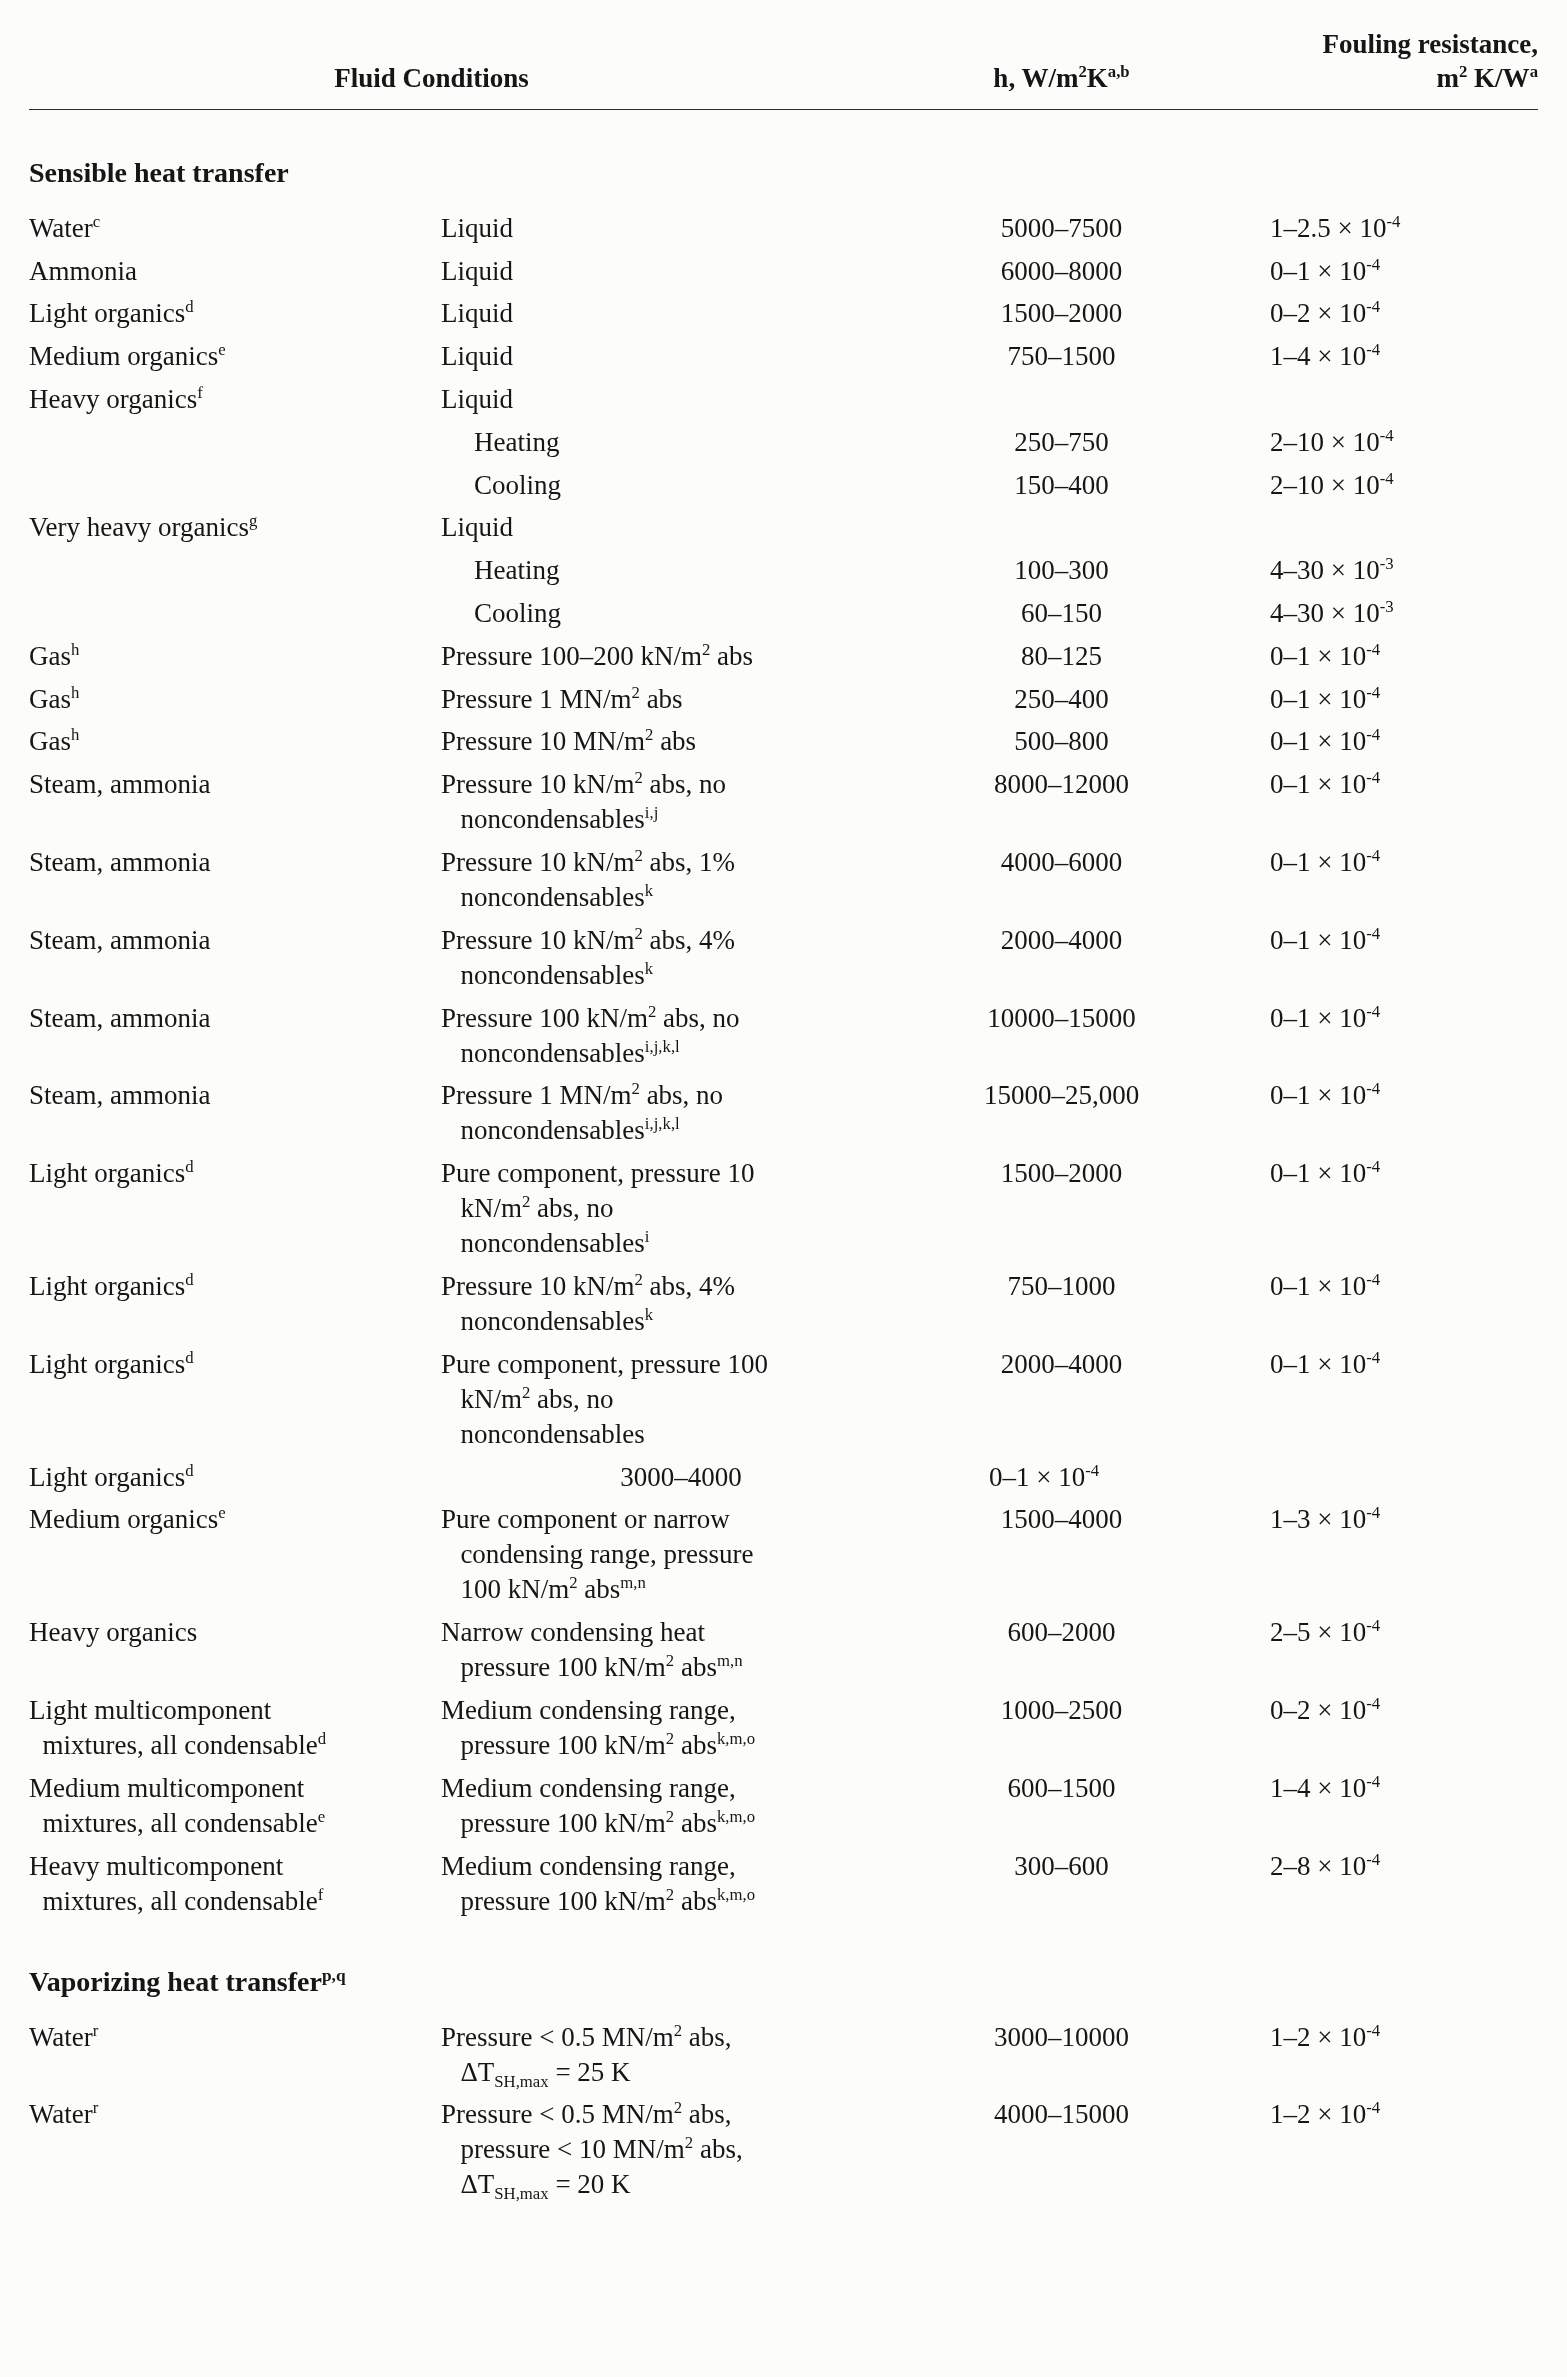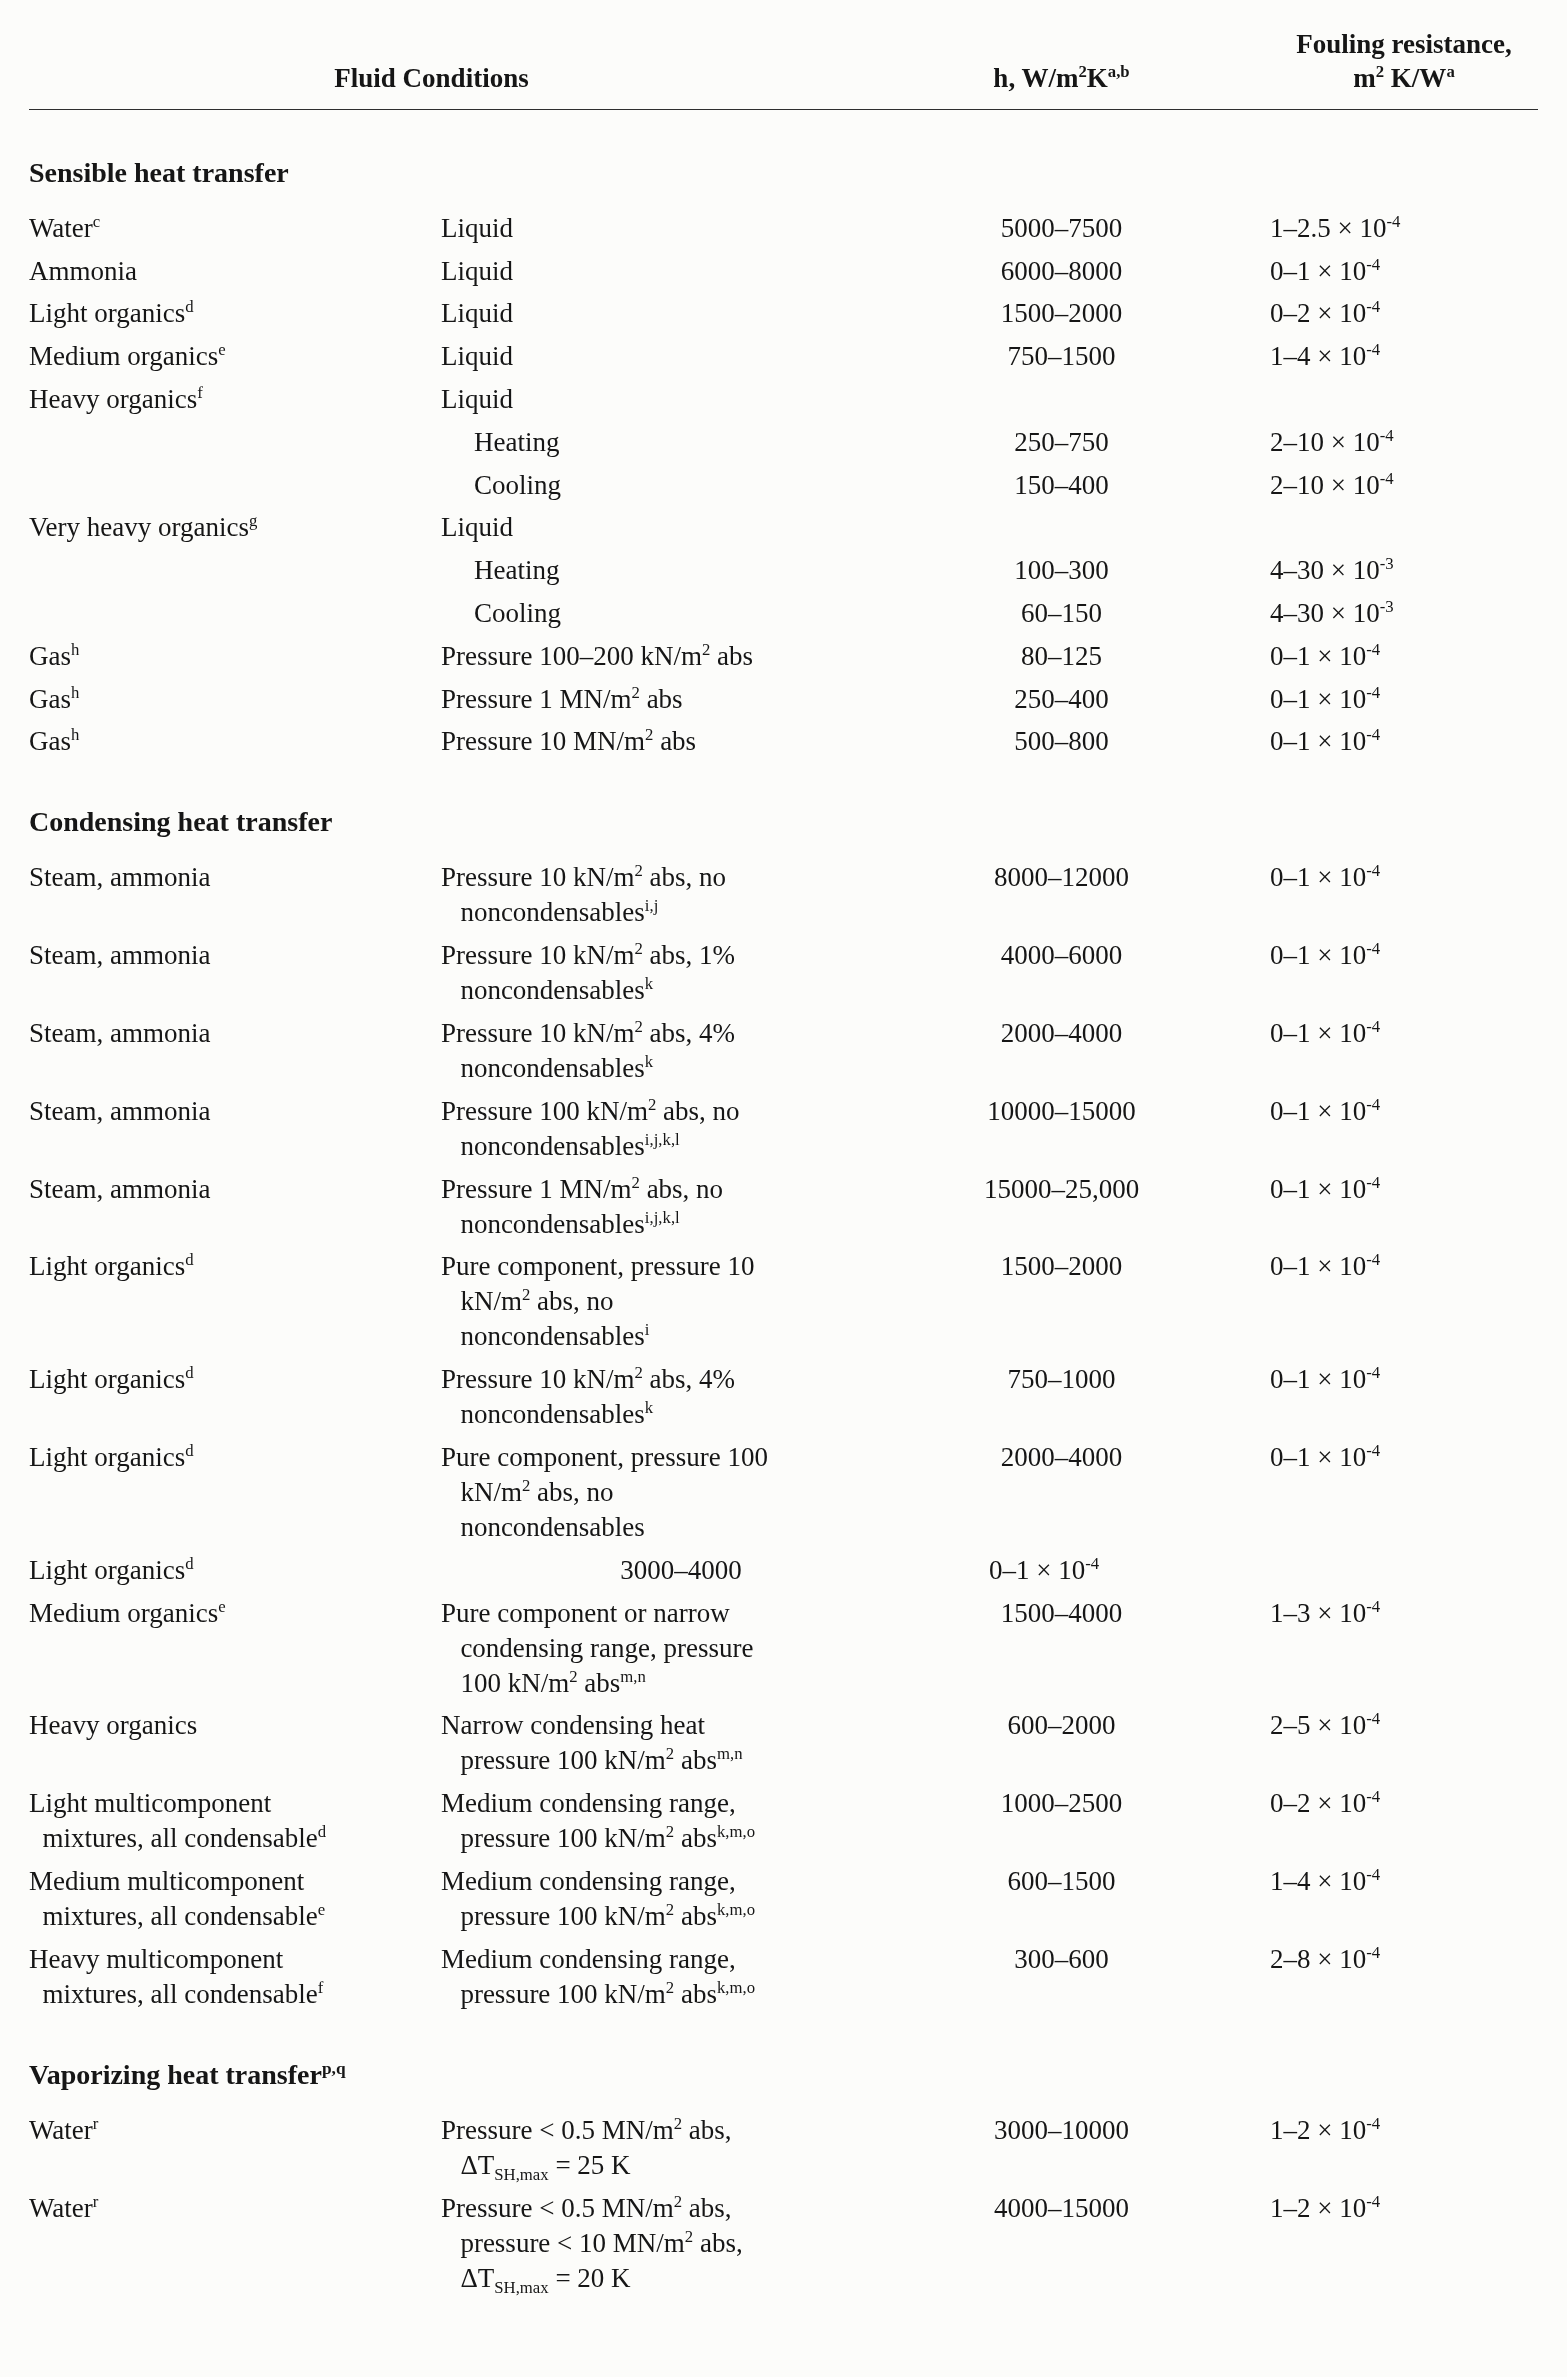--- a/index.html
+++ b/index.html
@@ -19,21 +19,21 @@
     display: grid;
     grid-template-columns: 412px 480px 281px 1fr;
     align-items: end;
     font-weight: bold;
     padding-bottom: 13.6px;
     border-bottom: 1.9px solid #2e2e2e;
     line-height: 1.25;
   }
   .hdr-fluid-cond { grid-column: 1 / 3; text-align: center; padding-right: 87px; }
   .hdr-h { text-align: center; margin-top: 46px; }
-  .hdr-fouling { text-align: center; padding-left: 68px; }
+  .hdr-fouling { text-align: right; padding-left: 68px; }
 
   .section-title {
     font-weight: bold;
     font-size: 28px;
     line-height: 31px;
     margin: 47px 0 23px 0;
   }
 
   .row {
     display: grid;
@@ -181,21 +181,20 @@
       <div class="row">
         <div class="cell fluid">
           <div class="line">Gas<sup>h</sup></div>
         </div>
         <div class="cell cond">
           <div class="line">Pressure 10 MN/m<sup>2</sup> abs</div>
         </div>
         <div class="cell hval">500–800</div>
         <div class="cell fouling">0–1 × 10<sup>-4</sup></div>
       </div>
-      <div class="section-title">Condensing heat transfer</div>
       <div class="row">
         <div class="cell fluid">
           <div class="line">Steam, ammonia</div>
         </div>
         <div class="cell cond">
           <div class="line">Pressure 10 kN/m<sup>2</sup> abs, no</div>
           <div class="line cont">noncondensables<sup>i,j</sup></div>
         </div>
         <div class="cell hval">8000–12000</div>
         <div class="cell fouling">0–1 × 10<sup>-4</sup></div>

